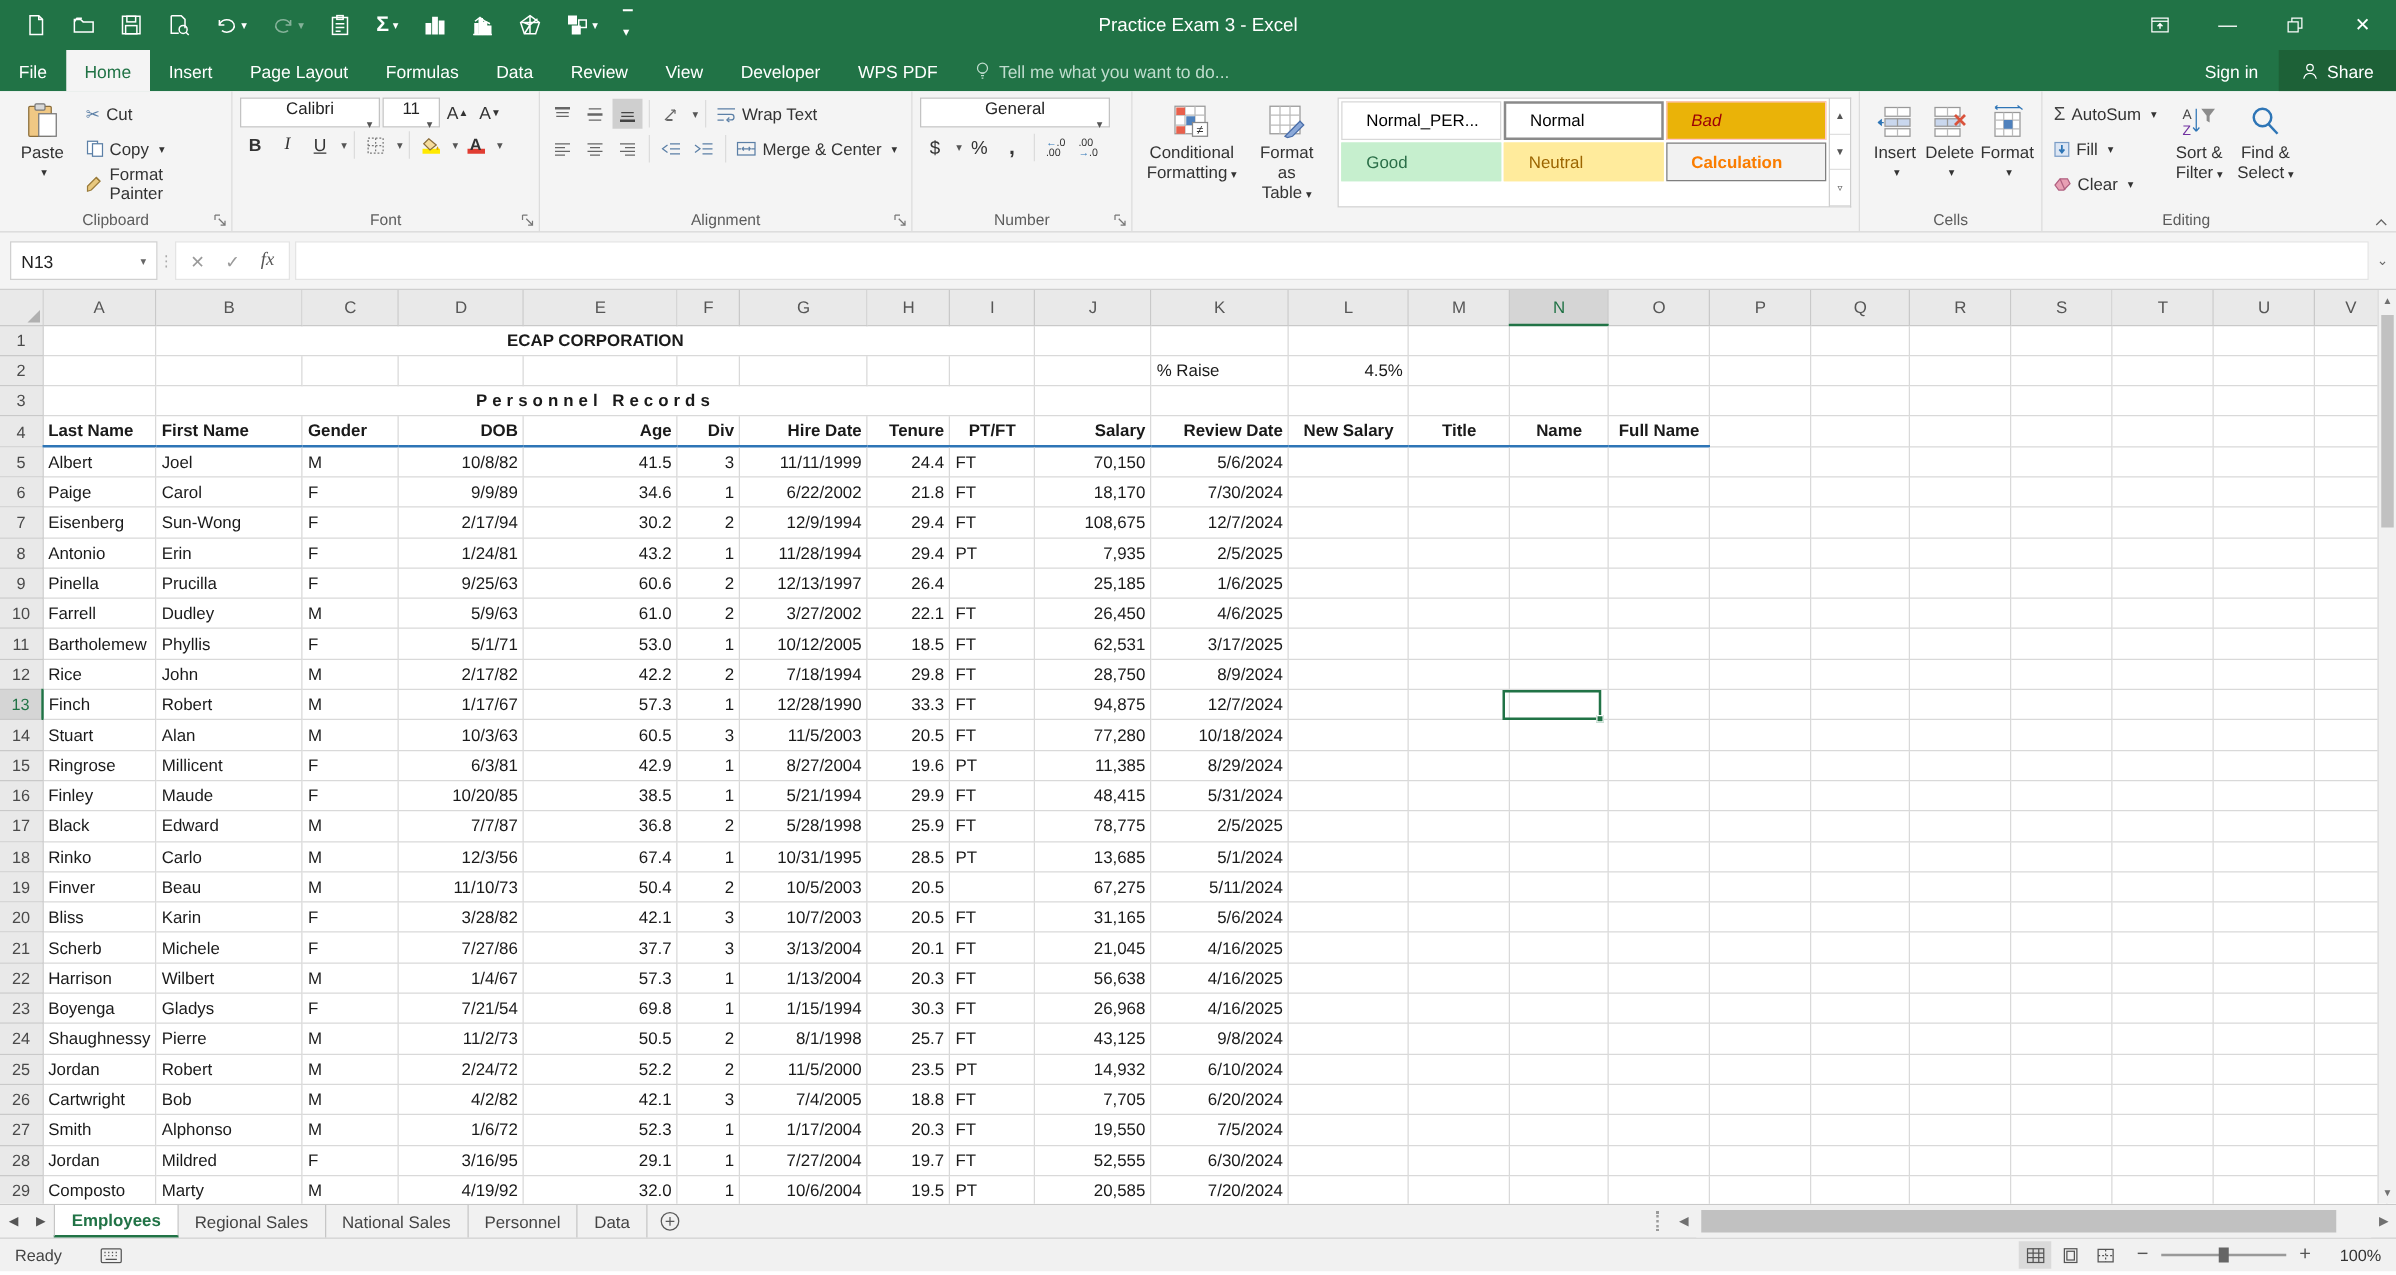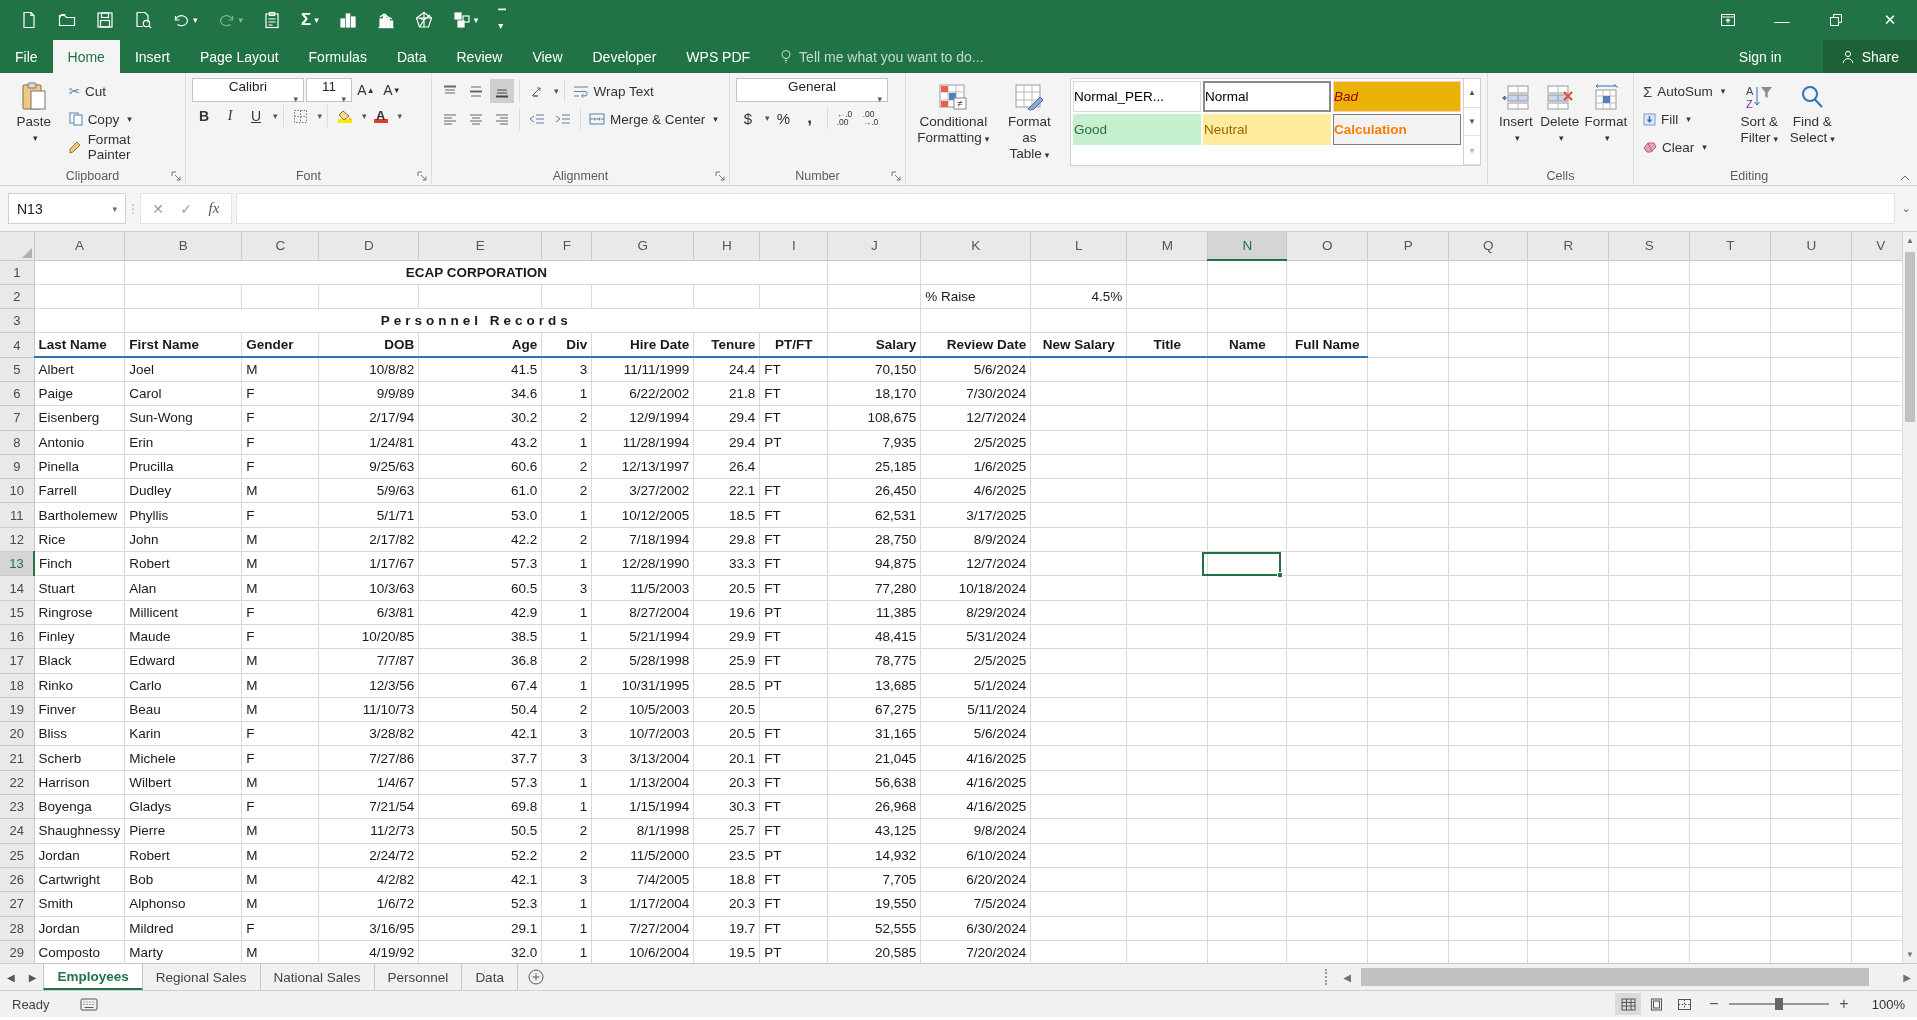--- a/index.html
+++ b/index.html
@@ -15,40 +15,40 @@
   .title-text { position:absolute; left:0; right:0; text-align:center; font-size:15px; pointer-events:none; }
   .winctl { margin-left:auto; display:flex; height:40px; }
   .winbtn { width:54px; display:flex; align-items:center; justify-content:center; font-size:15px; color:#fff; }
   
   .tabrow { height:33px; background:#217346; display:flex; align-items:stretch; color:#fff; font-size:14px; }
   .rtab { display:flex; align-items:center; padding:0 15px; cursor:default; }
   .rtab.active { background:#f4f4f4; color:#217346; }
   .tellme { display:flex; align-items:center; gap:6px; padding:0 14px; color:#bfdccd; }
   .tabrow-right { margin-left:auto; display:flex; align-items:stretch; }
   .signin { display:flex; align-items:center; padding:0 16px; }
-  .share { display:flex; align-items:center; gap:7px; padding:0 18px; background:#1d6137;margin-left:25px; }
+  .share { display:flex; align-items:center; gap:7px; padding:0 18px; background:#1d6137; }
   
   .ribbon { height:113px; background:#f4f4f4; display:flex; border-bottom:1px solid #d5d5d5; position:relative; }
   .rgroup { position:relative; border-right:1px solid #dcdcdc; padding:5px 6px 19px 6px; display:flex; }
   .glabel { position:absolute; bottom:2px; left:0; right:0; text-align:center; font-size:12.5px; color:#5c5c5c; }
   .launcher { position:absolute; bottom:4px; right:4px; color:#777; }
   .bigbtn { display:flex; flex-direction:column; align-items:center; justify-content:flex-start; font-size:13.5px; color:#333; padding:2px 5px; line-height:16px; text-align:center; }
   .bigbtn .bicon { height:34px; display:flex; align-items:center; }
   .srow { display:flex; align-items:center; gap:5px; font-size:13.5px; color:#333; height:26px; padding:0 3px; }
   .combo { background:#fff; border:1px solid #c3c3c3; height:24px; display:flex; align-items:center; font-size:13.5px; color:#222; padding:0 5px;flex-direction:column; }
   .combo .dd { margin-left:auto; color:#555; }
   .tbtn { min-width:24px; height:24px; display:flex; align-items:center; justify-content:center; font-size:14px; color:#333; }
   .tbtn.sel { background:#cfcfcf; }
   .vr { width:1px; background:#dcdcdc; height:22px; margin:0 3px; align-self:center; }
   .stack2 { display:flex; flex-direction:column; justify-content:flex-start; gap:2px; }
   .fontrow { display:flex; align-items:center; gap:2px; }
   .colorbar { height:4px; width:14px; margin-top:-2px; }
   
   .gallery { display:grid; grid-template-columns:repeat(3,128px); grid-auto-rows:31px; gap:2px; background:#fff; border:1px solid #cfcfcf; padding:2px; }
-  .gcell { display:flex; align-items:center; padding:0 0; font-size:13.5px; border:1px solid transparent; }
+  .gcell { display:flex; align-items:center; padding:0 19px; font-size:13.5px; border:1px solid transparent; }
   .gscroll { width:17px; border:1px solid #cfcfcf; border-left:none; background:#fff; display:flex; flex-direction:column; }
   .gscroll div { flex:1; display:flex; align-items:center; justify-content:center; font-size:8px; color:#555; border-bottom:1px solid #e0e0e0; }
   .collapse-ribbon { position:absolute; right:6px; bottom:3px; color:#666; }
   
   .fbar { height:46px; background:#f4f4f4; display:flex; align-items:stretch; border-bottom:1px solid #cfcfcf; }
   .namebox { width:118px; background:#fff; border:1px solid #d0d0d0; margin:7px 0 7px 8px; display:flex; align-items:center; padding:0 8px; font-size:14px; color:#222; }
   .namebox .dd { margin-left:auto; color:#666; }
   .fsep { width:14px; display:flex; align-items:center; justify-content:center; color:#aaa; font-size:12px; }
   .fbtns { display:flex; align-items:center; gap:2px; background:#fff; border:1px solid #e4e4e4; margin:7px 0; padding:0 4px; }
   .fbtn { width:26px; text-align:center; color:#9a9a9a; font-size:14px; }
@@ -185,20 +185,21 @@
           <rect x="2" y="2" width="6" height="6" fill="currentColor"></rect>
           <rect x="10" y="5" width="6" height="6"></rect>
           <rect x="5" y="10" width="6" height="6" fill="currentColor"></rect>
         </svg>
         <span class="dd">▾</span>
       </div>
       <div class="qat-btn">
         <span style="font-size:10px;letter-spacing:0;">▔<br>▾</span>
       </div>
     </div>
+  <div class="title-text">Practice Exam 3 - Excel</div>
   <div class="winctl">
     <div class="winbtn">
         <svg width="16" height="16" viewBox="0 0 16 16" fill="none" stroke="currentColor">
           <rect x="1.5" y="2.5" width="13" height="11"></rect>
           <line x1="1.5" y1="5" x2="14.5" y2="5"></line>
           <path d="M8 11V7M6 9l2-2 2 2" stroke-width="1.2"></path>
         </svg>
       </div>
     <div class="winbtn">—</div>
     <div class="winbtn">

